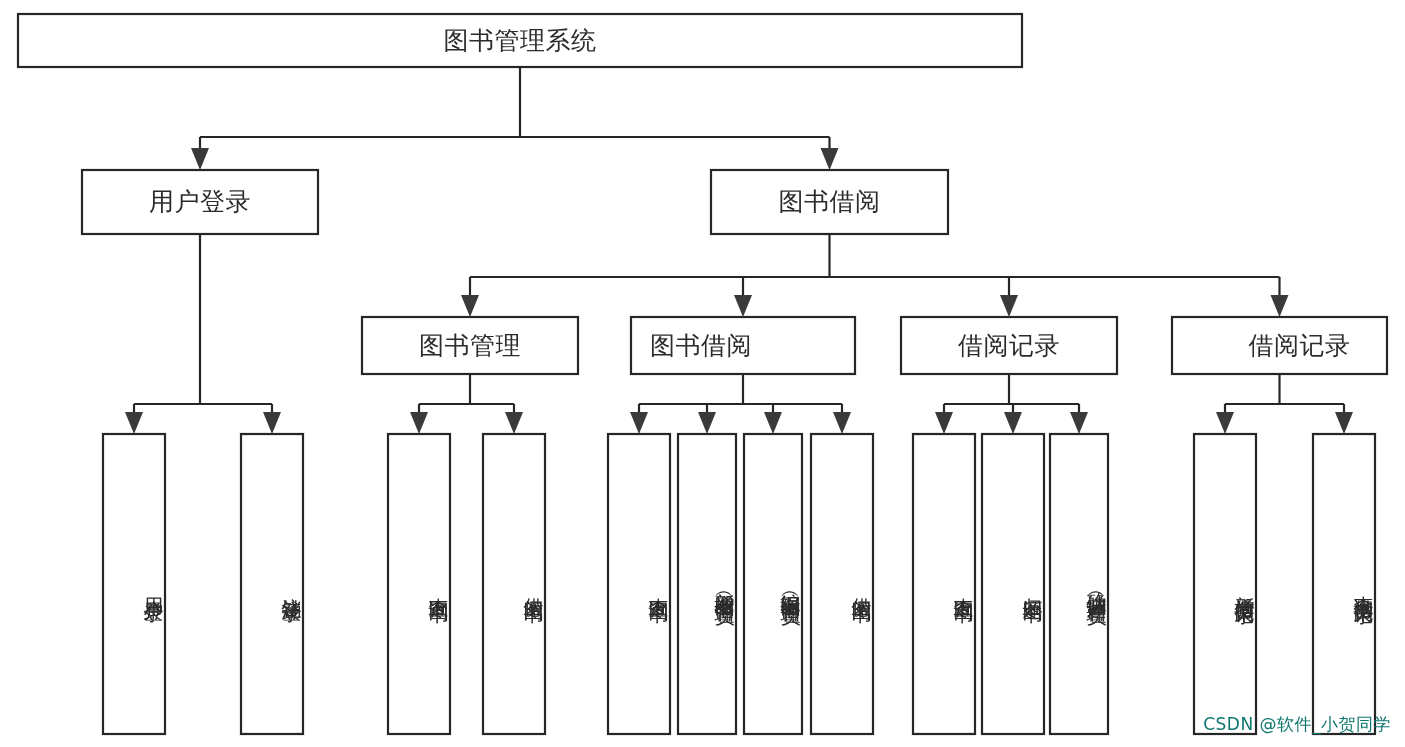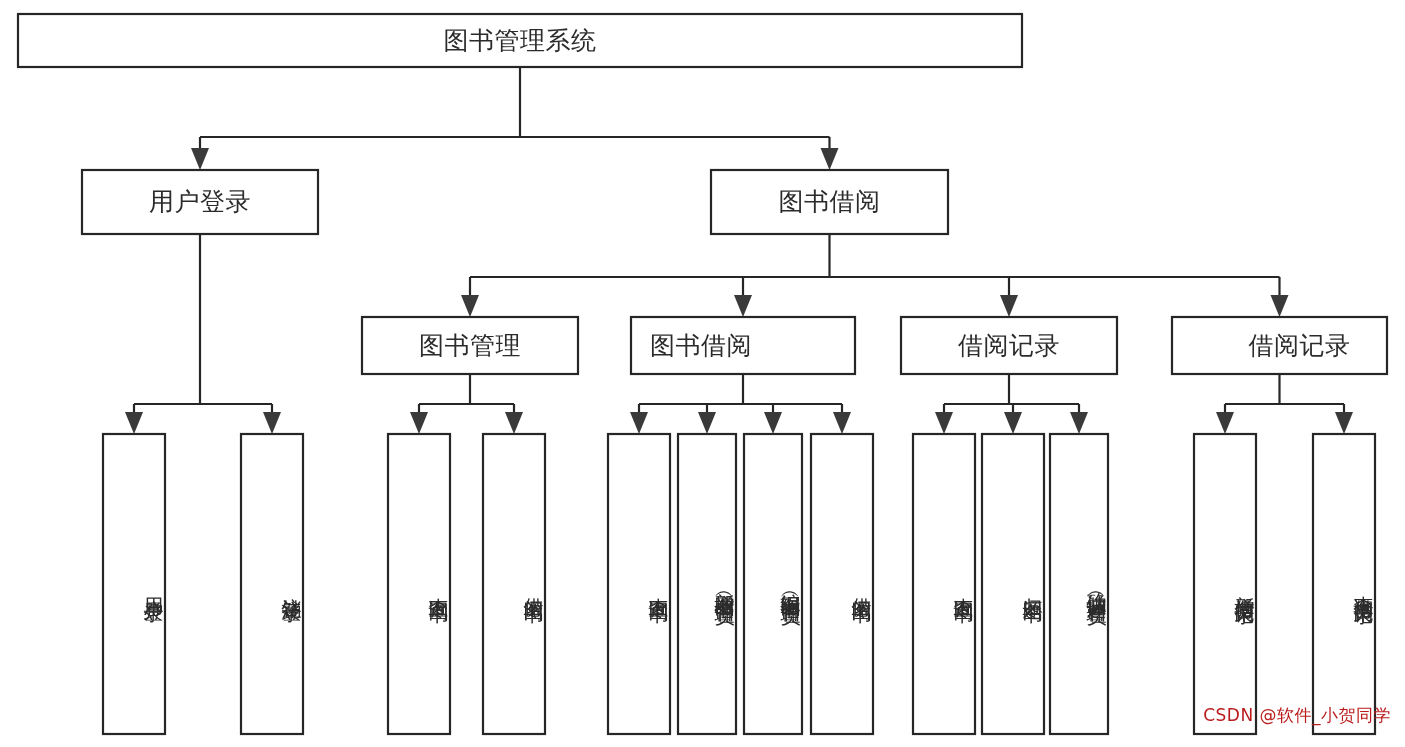--- a/index.html
+++ b/index.html
@@ -64,23 +64,23 @@
     box-sizing: border-box;
   }
   .node-hit {
     position: absolute;
     cursor: pointer;
     background: transparent;
   }
   .watermark {
     position: absolute;
     right: 14px;
-    bottom: 20px;
+    bottom: 11px;
     font-size: 17px;
-    color: #b91c1c;
+    color: #0f766e;
     letter-spacing: 0.5px;
     white-space: nowrap;
     user-select: none;
   }
 </style>
 </head>
 <body>
 
 <div id="diagram-root">
   <svg class="flow" viewBox="0 0 1405 747">

